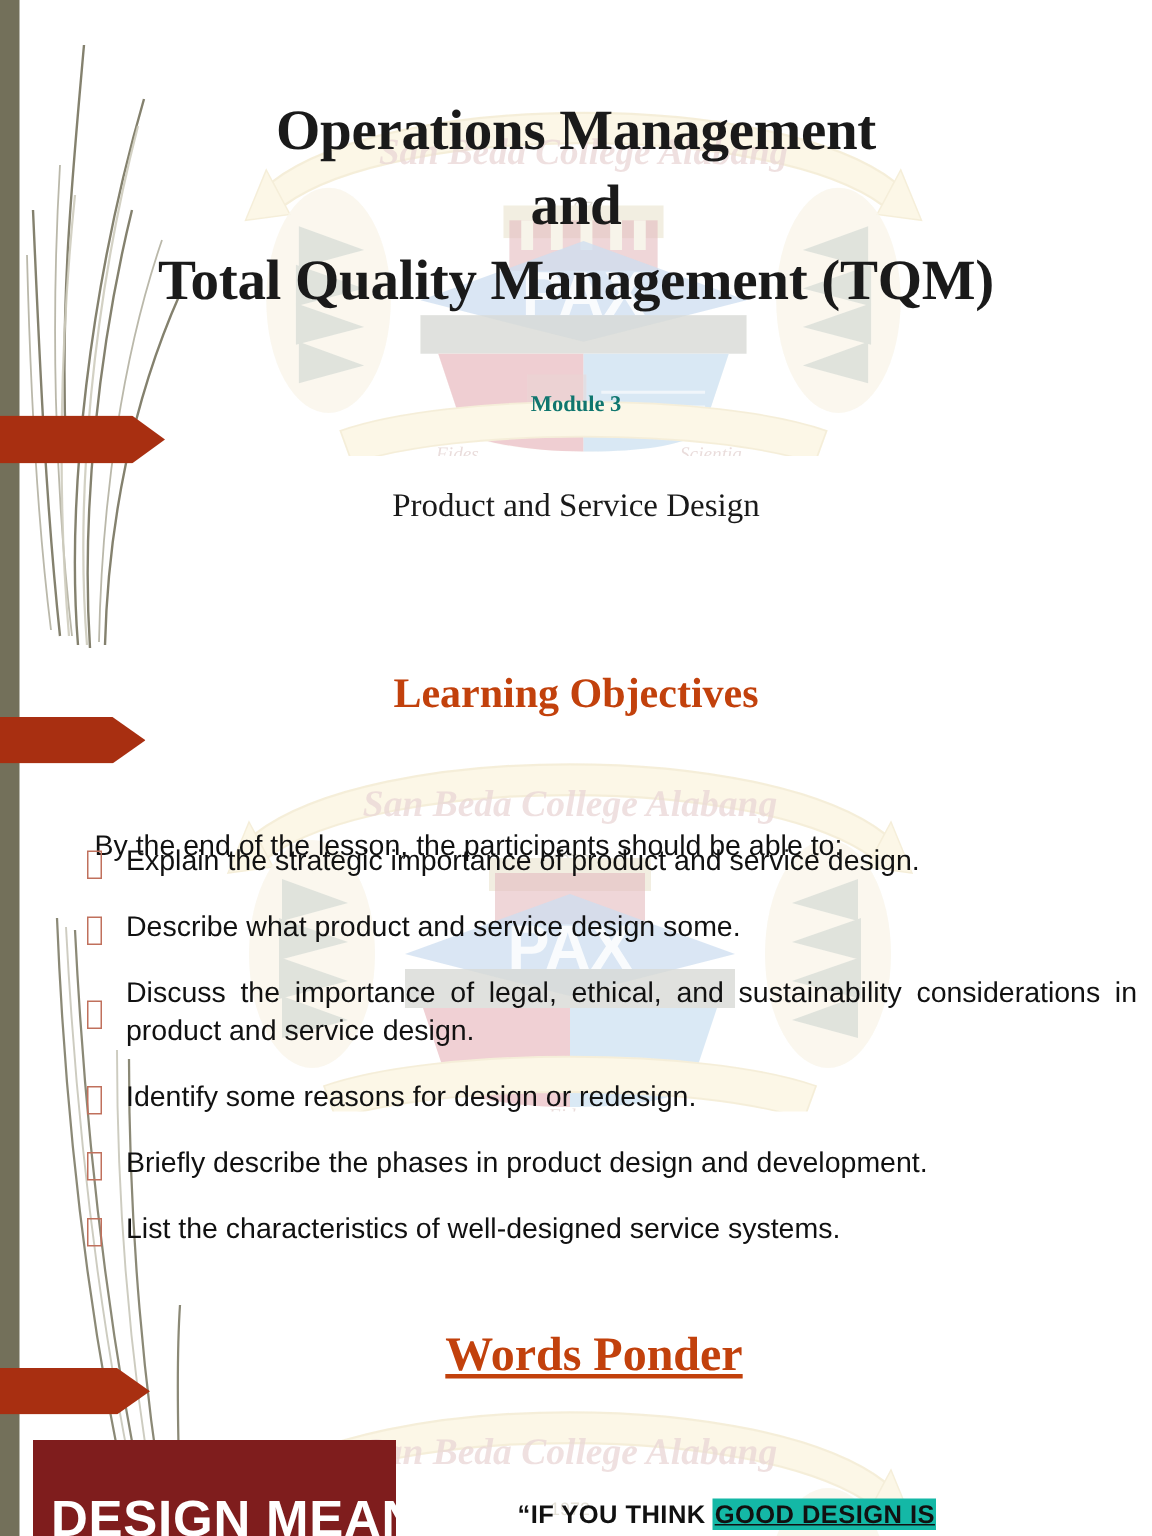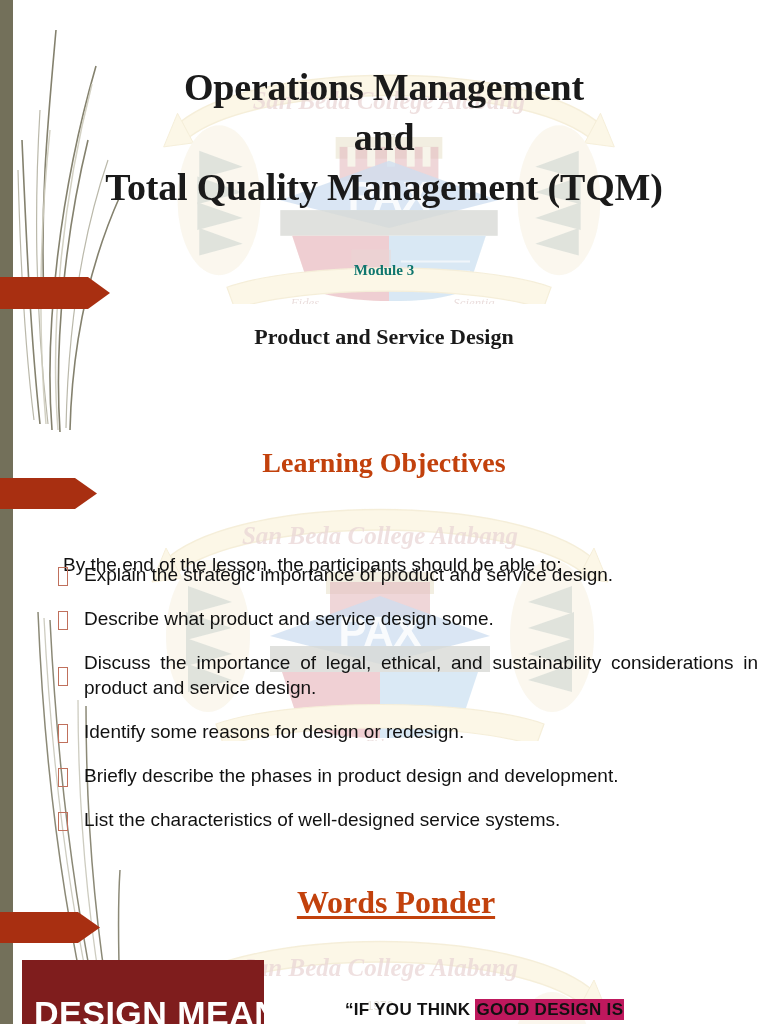--- a/index.html
+++ b/index.html
@@ -82,21 +82,21 @@
     font-family:"Liberation Serif", serif;
     font-weight:bold;
     font-size:15px;
     color:#0f766e;
   }
   .subtitle-heading {
     position:absolute; left:0; top:324px;
     width:768px;
     text-align:center;
     font-family:"Liberation Serif", serif;
-    font-weight:bold;
+    font-weight:normal;
     font-size:22px;
     color:#1a1a1a;
   }
 
   .section-heading {
     position:absolute; left:0;
     width:768px;
     text-align:center;
     font-family:"Liberation Serif", serif;
     font-weight:bold;
@@ -168,22 +168,23 @@
   }
   .quote-line {
     font-family:"Liberation Sans", sans-serif;
     font-weight:bold;
     font-size:17px;
     letter-spacing:0.3px;
     color:#111111;
     white-space:nowrap;
   }
   .quote-highlight {
-    background:#be185d;
+    background:#14b8a6;
     padding:1px 1px;
+    text-decoration:underline;
   }
 </style>
 </head>
 <body>
 
 <div id="slide-page">
 
   <div class="edge-stripe"></div>
 
   <svg class="grass-layer" viewBox="0 0 260 1024" preserveAspectRatio="none">

